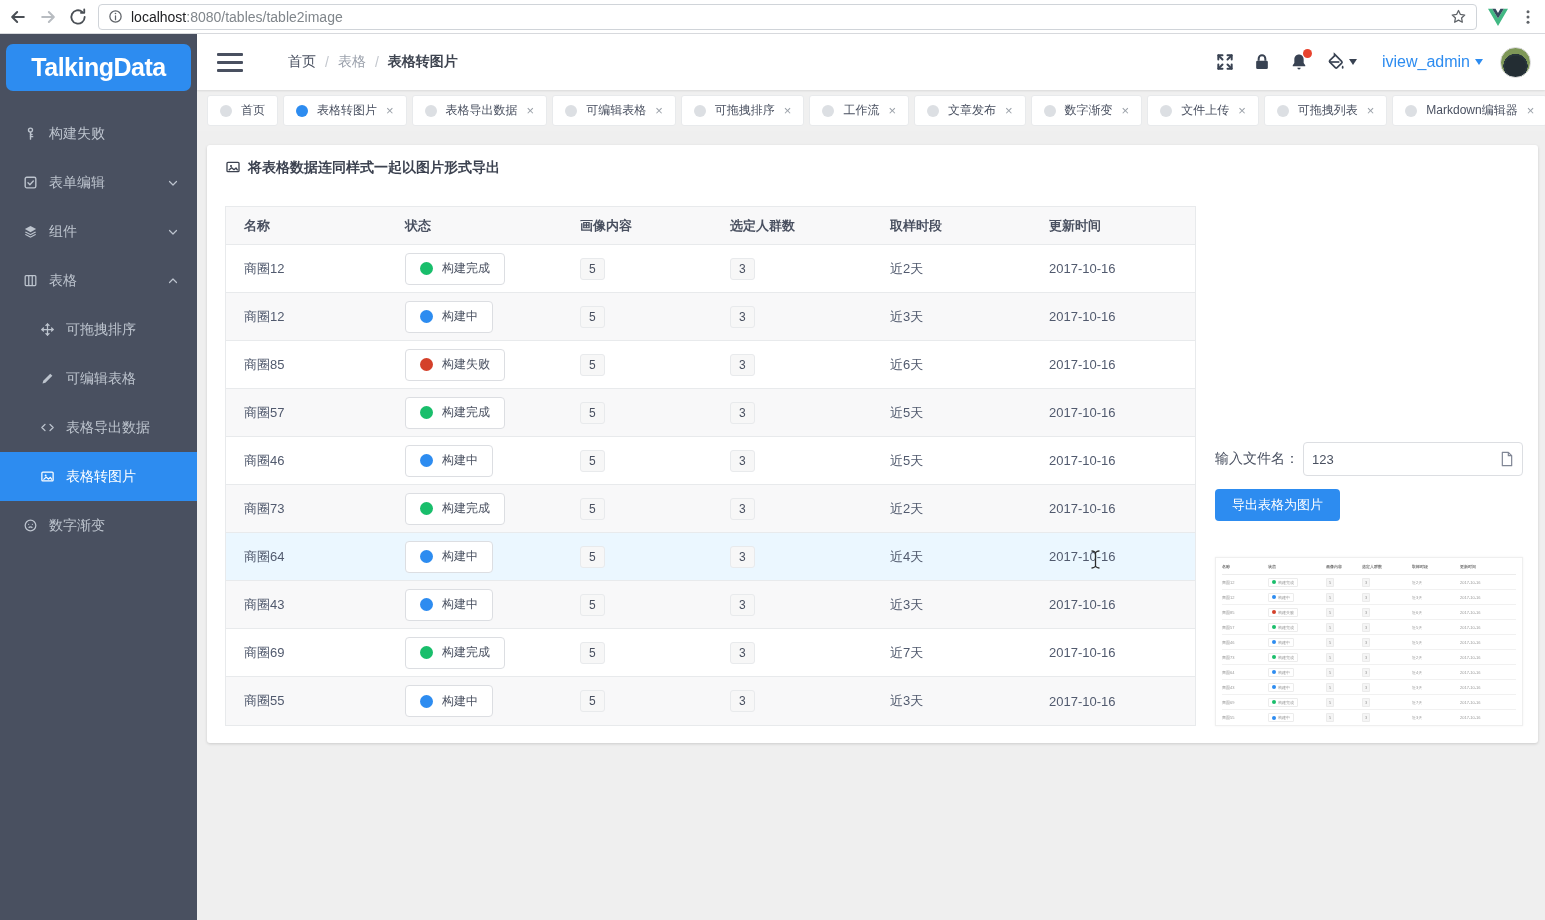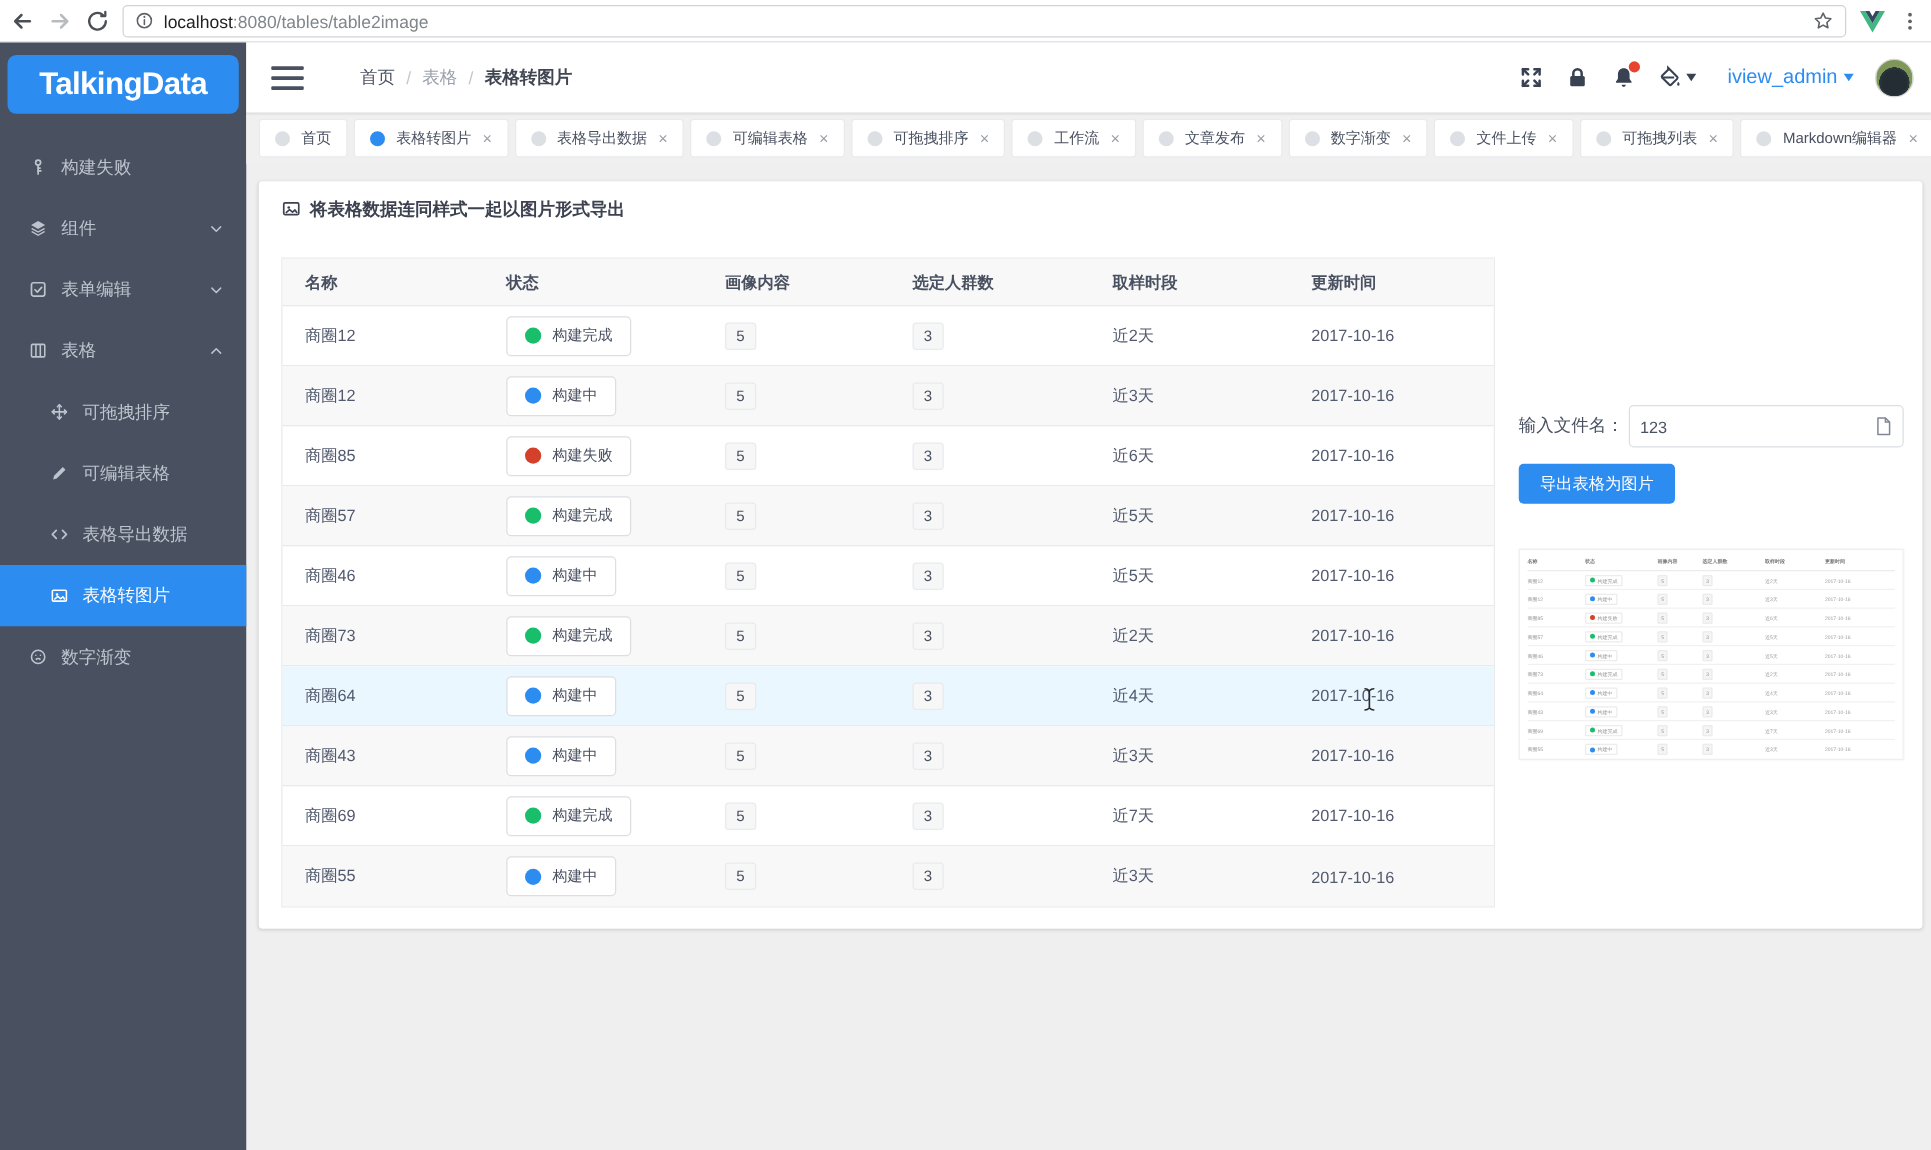--- a/index.html
+++ b/index.html
@@ -52,21 +52,21 @@
   .tab{height:31px;background:#fff;border:1px solid #e8eaec;border-radius:3px;display:flex;align-items:center;padding:0 12px;font-size:12px;color:#495060;gap:9px;cursor:pointer;white-space:nowrap}
   .tab-dot{width:12px;height:12px;border-radius:50%;background:#dcdfe3}
   .tab.active .tab-dot{background:#2d8cf0}
   .tab-close{color:#9aa0a8;font-size:13px;line-height:1;cursor:pointer}
 
   
   .content{flex:1;padding:14px 7px 0 10px;overflow:hidden}
   .card{background:#fff;border-radius:3px;box-shadow:0 1px 3px rgba(0,0,0,.15);padding:14px 15px 17px 18px}
   .card-title{display:flex;gap:7px;font-size:14px;font-weight:bold;color:#3c4250;margin-bottom:29px}
   .card-title .ic{width:16px;height:16px;color:#3c4250}
-  .card-body{display:flex;gap:19px;align-items:center}
+  .card-body{display:flex;gap:19px;align-items:flex-end}
 
   .table-wrap{width:971px;border:1px solid #e8eaec;font-size:13px;color:#515a6e}
   .t-header{display:flex;background:#f8f8f9;height:38px;align-items:center;border-bottom:1px solid #e8eaec;font-weight:bold;color:#495060}
   .t-row{display:flex;height:48px;align-items:center;border-bottom:1px solid #e8eaec}
   .t-row:last-child{border-bottom:none}
   .t-row.stripe{background:#f8f8f9}
   .t-row.hovered{background:#ebf7ff}
   .cell{padding-left:18px;flex-shrink:0}
   .c0{width:161px}.c1{width:175px}.c2{width:150px}.c3{width:160px}.c4{width:159px}.c5{flex:1}
   .status-badge{display:inline-flex;align-items:center;gap:9px;border:1px solid #dcdee2;border-radius:4px;background:#fff;padding:0 14px;height:32px;font-size:12px;color:#495060}
@@ -153,41 +153,41 @@
             <svg viewBox="0 0 24 24" fill="none" stroke="currentColor" stroke-width="2.2">
               <circle cx="12" cy="6.5" r="3.2"></circle>
               <path d="M12 9.7V21" stroke-linecap="round"></path>
               <path d="M12 17h3.5M12 13.5h2.5" stroke-linecap="round"></path>
             </svg>
           </span>
           <span class="side-label">构建失败</span>
         </div>
         <div class="side-item">
           <span class="ic ">
+            <svg viewBox="0 0 24 24" fill="none" stroke="currentColor" stroke-width="2.2">
+              <rect x="3.5" y="3.5" width="17" height="17" rx="2.5"></rect>
+              <path d="M8 12.5l3 3 5.5-6" stroke-linecap="round" stroke-linejoin="round"></path>
+            </svg>
+          </span>
+          <span class="side-label">表单编辑</span>
+          <span class="ic chev">
+            <svg viewBox="0 0 24 24" fill="none" stroke="currentColor" stroke-width="2.4" stroke-linecap="round" stroke-linejoin="round">
+              <path d="M5 9l7 7 7-7"></path>
+            </svg>
+          </span>
+        </div>
+        <div class="side-item">
+          <span class="ic ">
             <svg viewBox="0 0 24 24" fill="currentColor">
               <path d="M12 3l9 5-9 5-9-5z"></path>
               <path d="M4.5 11.8L12 16l7.5-4.2L21 13l-9 5-9-5z"></path>
               <path d="M4.5 15.8L12 20l7.5-4.2L21 17l-9 5-9-5z"></path>
             </svg>
           </span>
           <span class="side-label">组件</span>
-          <span class="ic chev">
-            <svg viewBox="0 0 24 24" fill="none" stroke="currentColor" stroke-width="2.4" stroke-linecap="round" stroke-linejoin="round">
-              <path d="M5 9l7 7 7-7"></path>
-            </svg>
-          </span>
-        </div>
-        <div class="side-item">
-          <span class="ic ">
-            <svg viewBox="0 0 24 24" fill="none" stroke="currentColor" stroke-width="2.2">
-              <rect x="3.5" y="3.5" width="17" height="17" rx="2.5"></rect>
-              <path d="M8 12.5l3 3 5.5-6" stroke-linecap="round" stroke-linejoin="round"></path>
-            </svg>
-          </span>
-          <span class="side-label">表单编辑</span>
           <span class="ic chev">
             <svg viewBox="0 0 24 24" fill="none" stroke="currentColor" stroke-width="2.4" stroke-linecap="round" stroke-linejoin="round">
               <path d="M5 9l7 7 7-7"></path>
             </svg>
           </span>
         </div>
         <div class="side-item">
           <span class="ic ">
             <svg viewBox="0 0 24 24" fill="none" stroke="currentColor" stroke-width="2">
               <rect x="3.5" y="4" width="17" height="16" rx="1.5"></rect>

